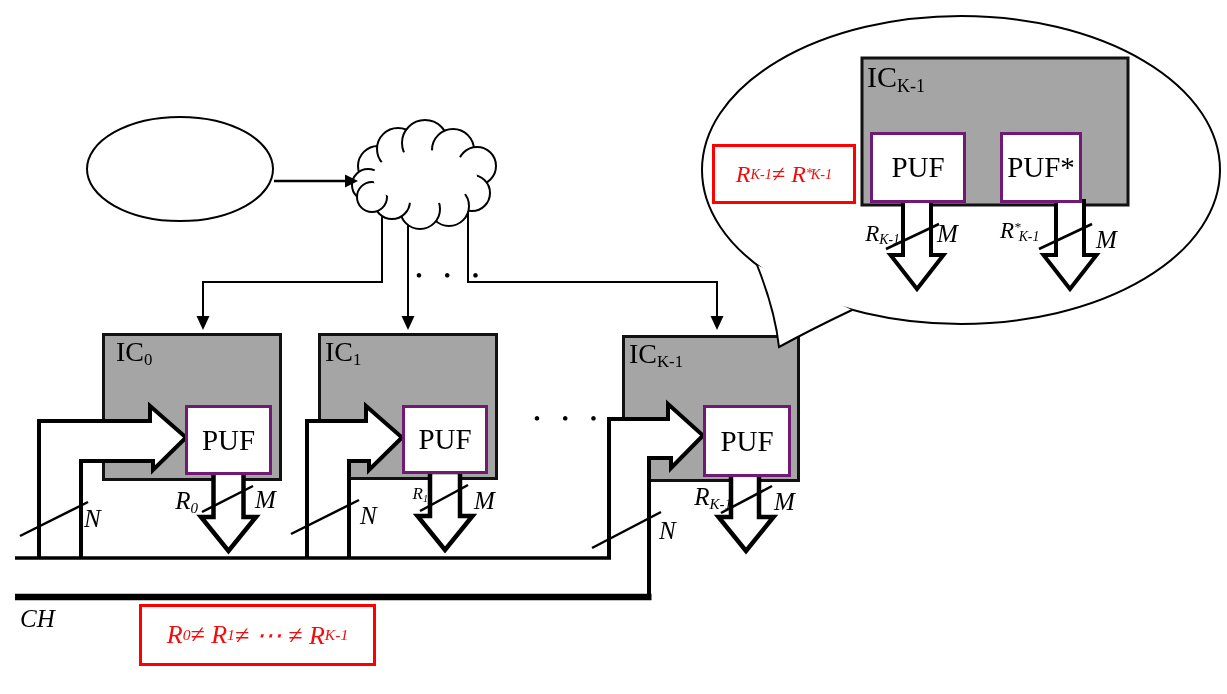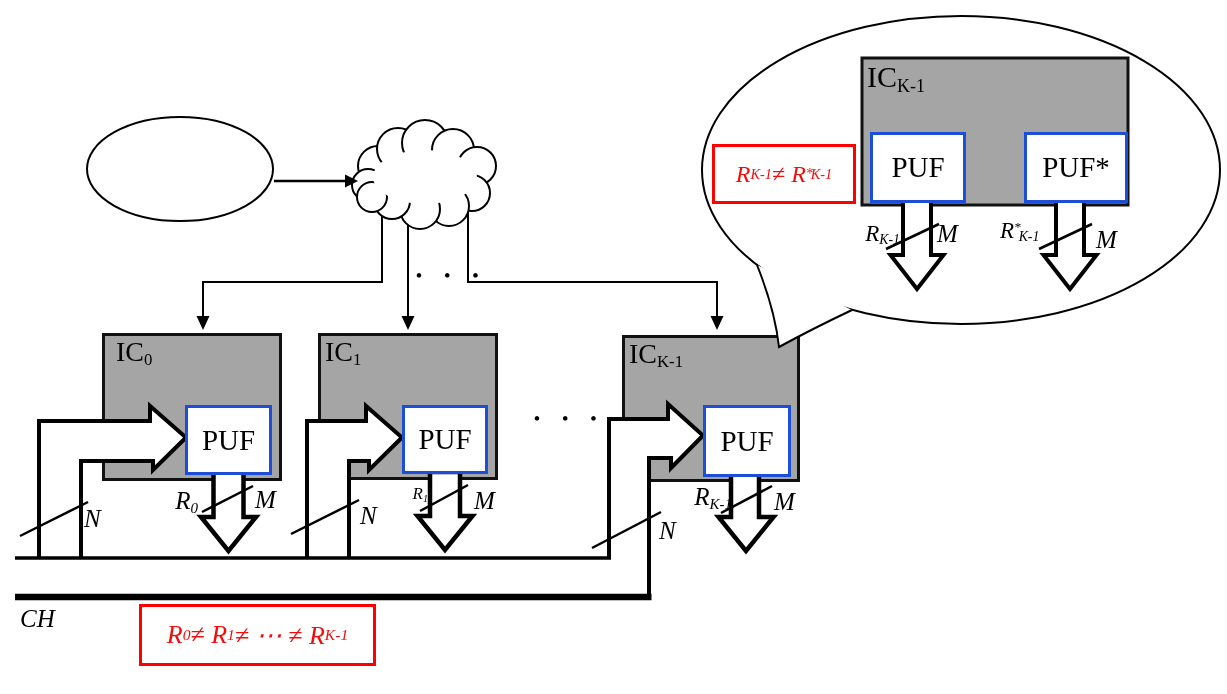--- a/index.html
+++ b/index.html
@@ -1,20 +1,20 @@
 <!DOCTYPE html>
 <html><head>
 <meta charset="utf-8">
 <style>
   html,body{margin:0;padding:0;background:#fff;}
   .canvas{position:relative;width:1227px;height:694px;background:#ffffff;overflow:hidden;
           font-family:"Liberation Serif","DejaVu Serif",serif;}
   .icbox{position:absolute;background:#a5a5a5;border:3px solid #111;box-sizing:border-box;z-index:1;}
   svg.layer{position:absolute;left:0;top:0;z-index:2;}
-  .pufbox{position:absolute;background:#fff;border:3px solid #1d4ed8;box-sizing:border-box;z-index:3;
+  .pufbox{position:absolute;background:#fff;border:3px solid #701a75;box-sizing:border-box;z-index:3;
           display:flex;align-items:center;justify-content:center;font-size:29px;color:#000;}
   .lbl{position:absolute;z-index:4;color:#000;white-space:nowrap;line-height:1.15;}
   .it{font-style:italic;}
   .sub{font-size:0.60em;vertical-align:-0.25em;}
   .sup{font-size:0.58em;font-style:italic;vertical-align:0.50em;}
   .center{text-align:center;}
   .right{text-align:right;}
   .rednote{position:absolute;border:3px solid #ff0000;box-sizing:border-box;z-index:4;background:#fff;
            display:flex;align-items:center;justify-content:center;color:#f20d0d;font-style:italic;}
   .dots{position:absolute;z-index:4;font-size:17px;font-weight:bold;letter-spacing:9px;line-height:1;color:#000;}
@@ -107,21 +107,21 @@
     </div>
   <div class="pufbox" style="left:402px;top:405px;width:86px;height:69px">
     <span>PUF</span>
     </div>
   <div class="pufbox" style="left:703px;top:405px;width:88px;height:72px">
     <span>PUF</span>
     </div>
   <div class="pufbox" style="left:870px;top:132px;width:96px;height:71px">
     <span>PUF</span>
     </div>
-  <div class="pufbox" style="left:1024px;top:132px;width:104px;height:71px">
+  <div class="pufbox" style="left:1000px;top:132px;width:82px;height:71px">
     <span>PUF*</span>
     </div>
 
   <div class="lbl center" style="left:87px;top:143px;width:186px;font-size:28px;line-height:33px">
   </div>
 
 
   <div class="dots" style="left:416px;top:267px">• • •</div>
   <div class="dots" style="left:534px;top:410px">• • •</div>
 

